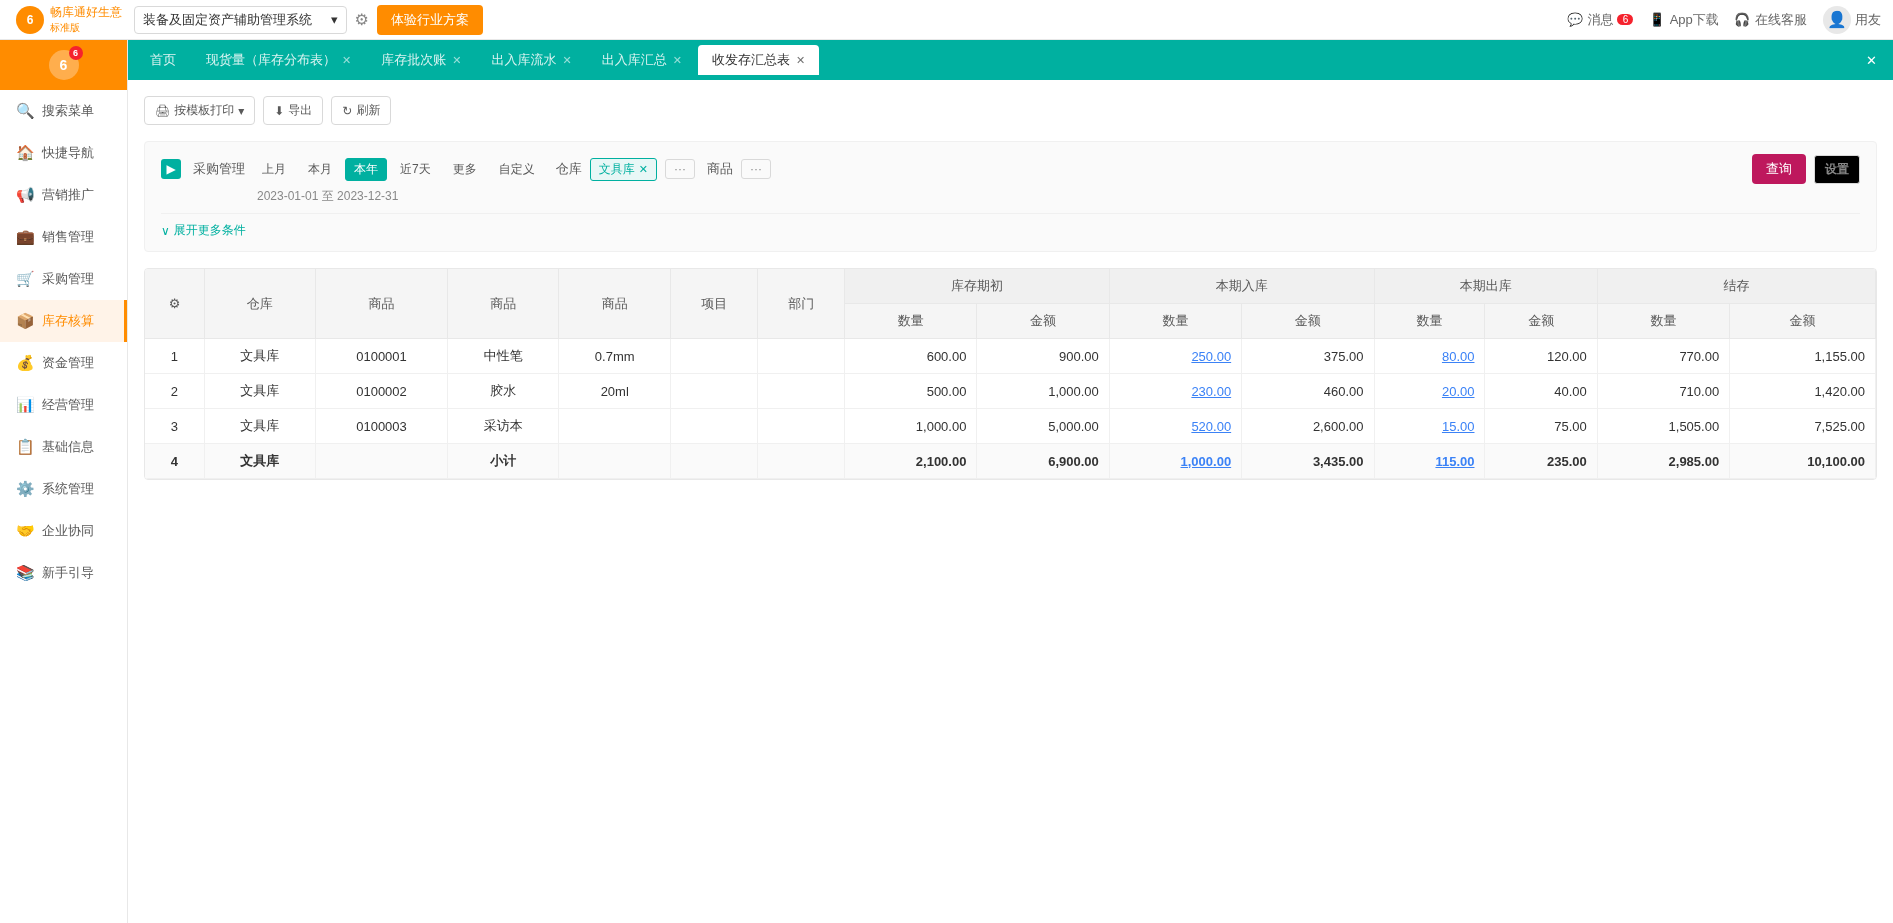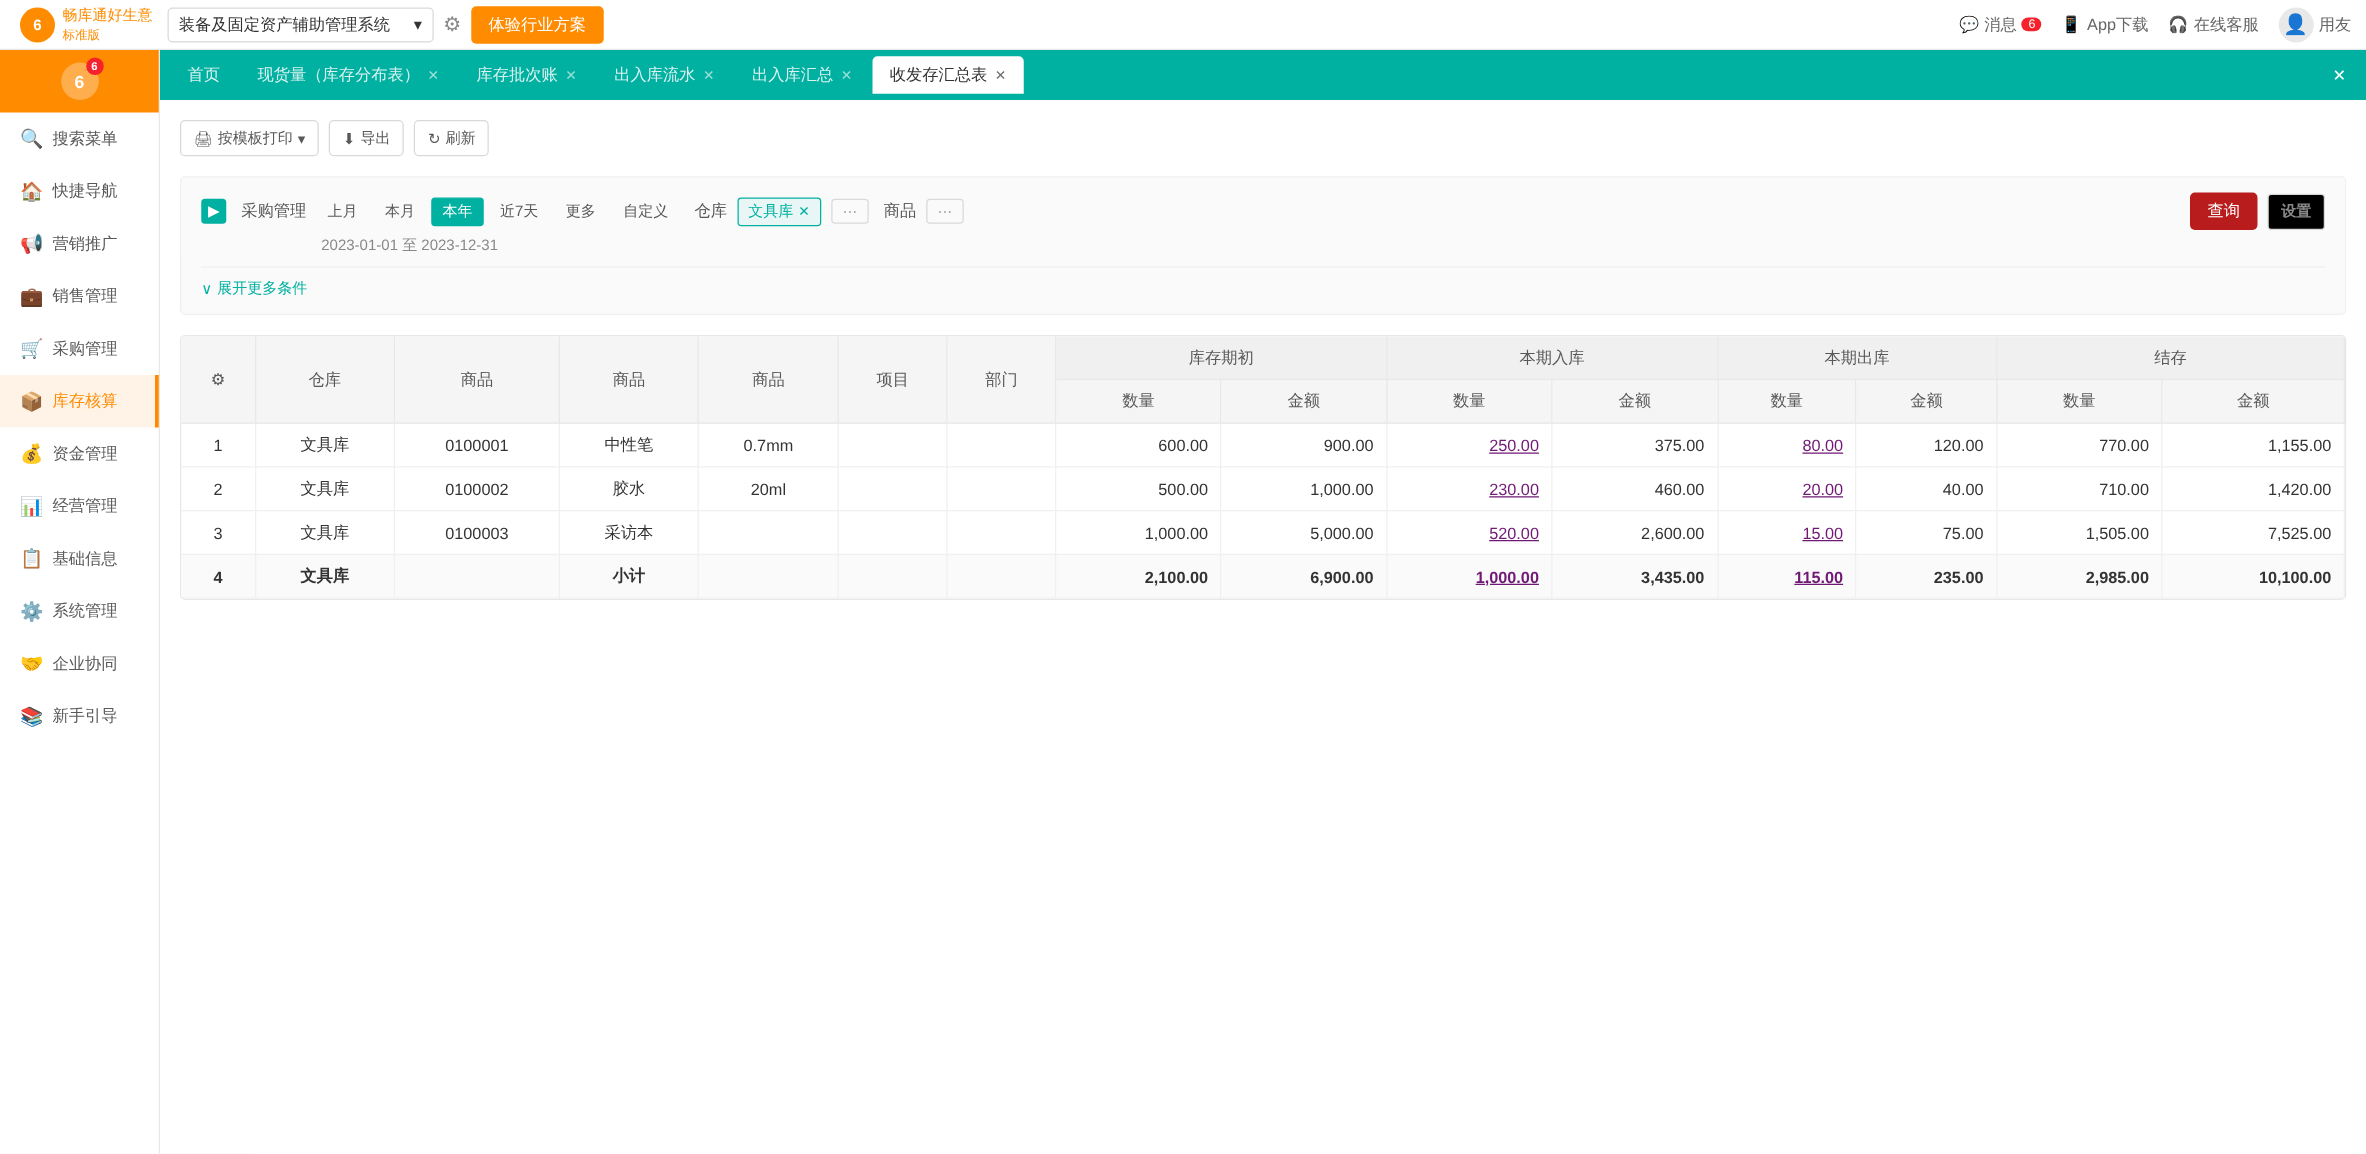--- a/index.html
+++ b/index.html
@@ -34,21 +34,21 @@
     .tab-item { padding: 6px 14px; border-radius: 4px 4px 0 0; cursor: pointer; color: rgba(255,255,255,0.85); font-size: 13px; display: flex; align-items: center; gap: 6px; white-space: nowrap; }
     .tab-item.active { background: #fff; color: #333; align-items: center; }
     .tab-close { font-size: 11px; opacity: 0.7; }
     .tab-bar-close { margin-left: auto; color: white; cursor: pointer; padding: 4px 8px; }
 
     
     .page-content { flex: 1; overflow-y: auto; background: #fff; padding: 16px; }
     .page-title { font-size: 15px; font-weight: 500; color: #333; margin-bottom: 16px; display: flex; align-items: center; justify-content: space-between; }
     .page-title-actions { display: flex; gap: 8px; align-items: center; }
     .btn-action { display: flex; align-items: center; gap: 4px; padding: 5px 10px; border: 1px solid #d9d9d9; border-radius: 4px; cursor: pointer; font-size: 12px; background: white; color: #595959; }
-    .btn-query { background: #b91c1c; color: white; border: none; padding: 6px 14px; border-radius: 4px; cursor: pointer; font-size: 13px; }
+    .btn-query { background: #be185d; color: white; border: none; padding: 6px 14px; border-radius: 4px; cursor: pointer; font-size: 13px; }
 
     
     .filter-area { background: #fafafa; border: 1px solid #f0f0f0; border-radius: 4px; padding: 12px 16px; margin-bottom: 16px; }
     .filter-row { display: flex; align-items: center; gap: 12px; flex-wrap: wrap; }
     .filter-label { color: #595959; font-size: 13px; white-space: nowrap; }
     .filter-date-btns { display: flex; gap: 4px; align-items: center; }
     .date-btn { padding: 2px 8px; border-radius: 3px; cursor: pointer; font-size: 12px; color: #595959; border: 1px solid transparent; }
     .date-btn.active { background: #00b0a0; color: white; border-color: #00b0a0; }
     .date-range { font-size: 12px; color: #888; margin-top: 2px; }
     .filter-tag { display: flex; align-items: center; gap: 4px; background: #e8f7f6; border: 1px solid #00b0a0; border-radius: 3px; padding: 2px 8px; font-size: 12px; color: #00b0a0; }
@@ -58,21 +58,21 @@
     .filter-section { display: flex; align-items: center; gap: 8px; }
     .settings-btn { color: #888; font-size: 12px; cursor: pointer; border: 1px solid #d9d9d9; border-radius: 3px; padding: 5px 10px; background: #000000; font-weight: bold; }
 
     
     .table-container { border: 1px solid #e8e8e8; border-radius: 4px; overflow: auto; }
     table { width: 100%; border-collapse: collapse; font-size: 13px; }
     th { background: #f5f5f5; padding: 8px 10px; text-align: center; border-bottom: 1px solid #e8e8e8; border-right: 1px solid #e8e8e8; font-weight: 500; color: #595959; white-space: nowrap; }
     td { padding: 8px 10px; text-align: center; border-bottom: 1px solid #f0f0f0; border-right: 1px solid #f0f0f0; white-space: nowrap; }
     .subtotal-row td { font-weight: bold; background: #fafafa; }
     .number-cell { text-align: right; }
-    .link-cell { color: #701a75; text-decoration: underline; cursor: pointer; }
+    .link-cell { color: #3b82f6; text-decoration: underline; cursor: pointer; }
     .th-group { background: #f0f0f0; }
 
     
     .bottom-total { height: 40px; background: #f5f5f5; border-top: 1px solid #e8e8e8; display: flex; align-items: center; padding: 0 10px; font-size: 13px; flex-shrink: 0; }
     .total-label { font-weight: 500; padding: 0 16px; }
     .total-cell { padding: 0 20px; border-right: 1px solid #e8e8e8; min-width: 90px; text-align: right; }
 
     
     ::-webkit-scrollbar { width: 6px; height: 6px; }
     ::-webkit-scrollbar-track { background: #f1f1f1; }

